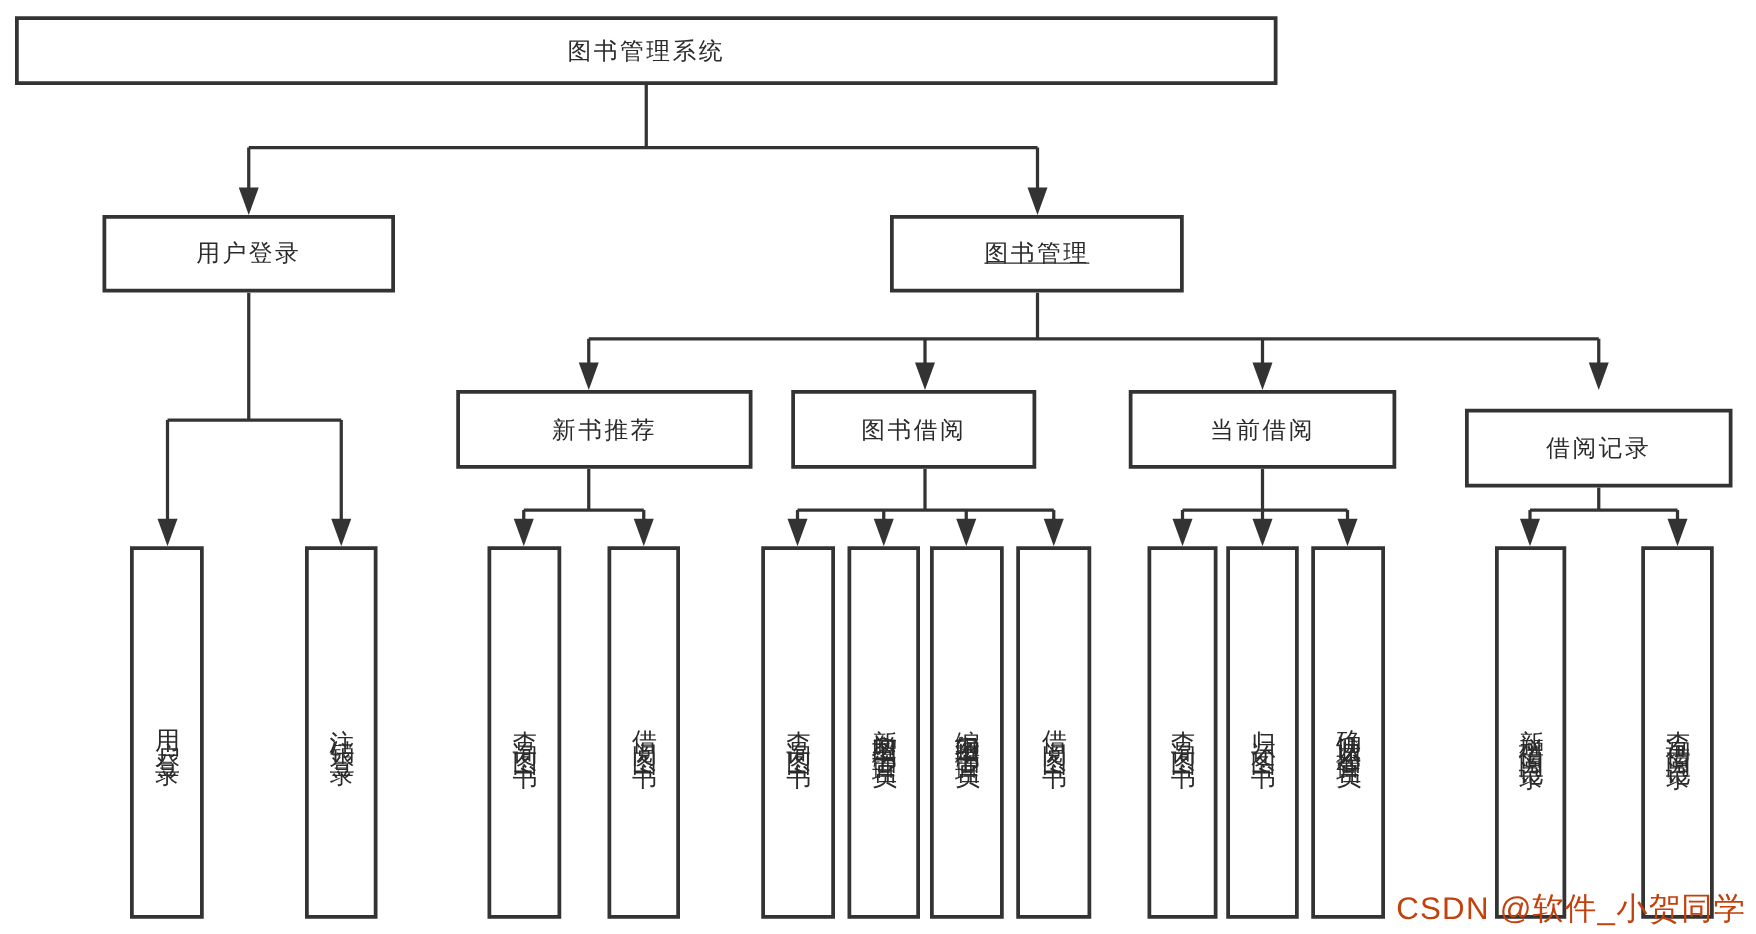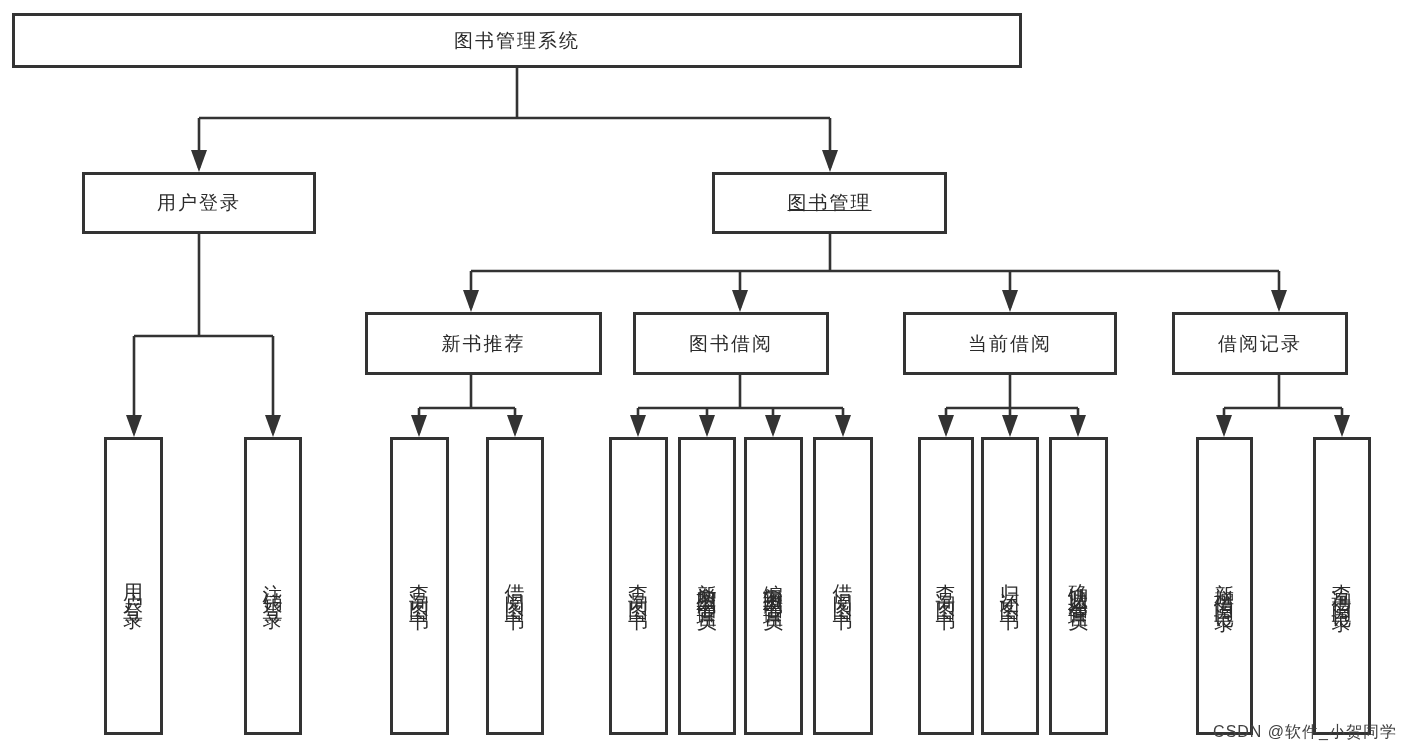--- a/index.html
+++ b/index.html
@@ -44,22 +44,22 @@
     writing-mode: vertical-lr;
     text-orientation: mixed;
     letter-spacing: 9px;
     line-height: 1;
     max-height: 285px;
   }
   #watermark {
     position: absolute;
     right: 8px;
     bottom: 4px;
-    color: #404040;
-    font-size: 16px;
+    color: #c2410c;
+    font-size: 25px;
     letter-spacing: 1px;
     margin-top: 44px;
   }
 </style>
 </head>
 <body>
 
 <div id="canvas">
 
   <svg id="connectors" viewBox="0 0 1405 747" xmlns="http://www.w3.org/2000/svg">
@@ -130,21 +130,21 @@
   </svg>
 
   <div class="node" style="left:12px; top:13px; width:1010px; height:55px;">图书管理系统</div>
 
   <div class="node" style="left:82px; top:172px; width:234px; height:62px;">用户登录</div>
   <div class="node" style="left:712px; top:172px; width:235px; height:62px;text-decoration:underline;">图书管理</div>
 
   <div class="node" style="left:365px; top:312px; width:237px; height:63px;">新书推荐</div>
   <div class="node" style="left:633px; top:312px; width:196px; height:63px;">图书借阅</div>
   <div class="node" style="left:903px; top:312px; width:214px; height:63px;">当前借阅</div>
-  <div class="node" style="left:1172px; top:312px; width:176px; height:63px;">借阅记录</div>
+  <div class="node" style="left:1172px; top:327px; width:214px; height:63px;">借阅记录</div>
 
   <div class="vnode" style="left:104px; top:437px; width:59px; height:298px;">
     <span class="vtext">用户登录</span>
   </div>
   <div class="vnode" style="left:244px; top:437px; width:58px; height:298px;">
     <span class="vtext">注销登录</span>
   </div>
 
   <div class="vnode" style="left:390px; top:437px; width:59px; height:298px;">
     <span class="vtext">查询图书</span>

